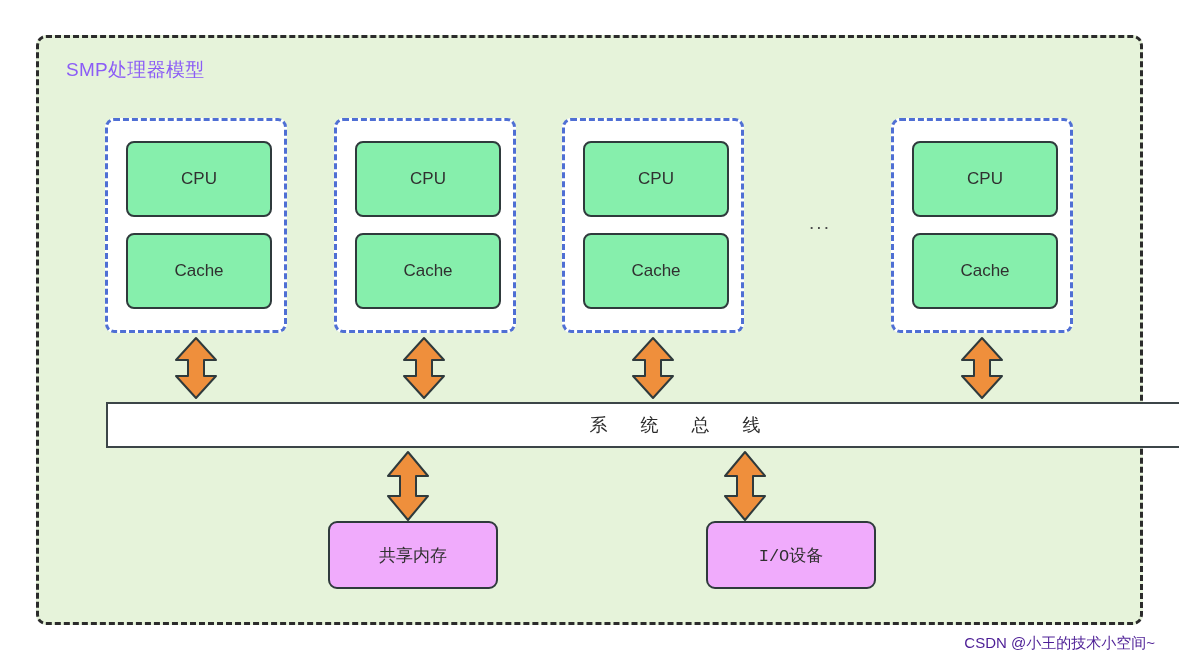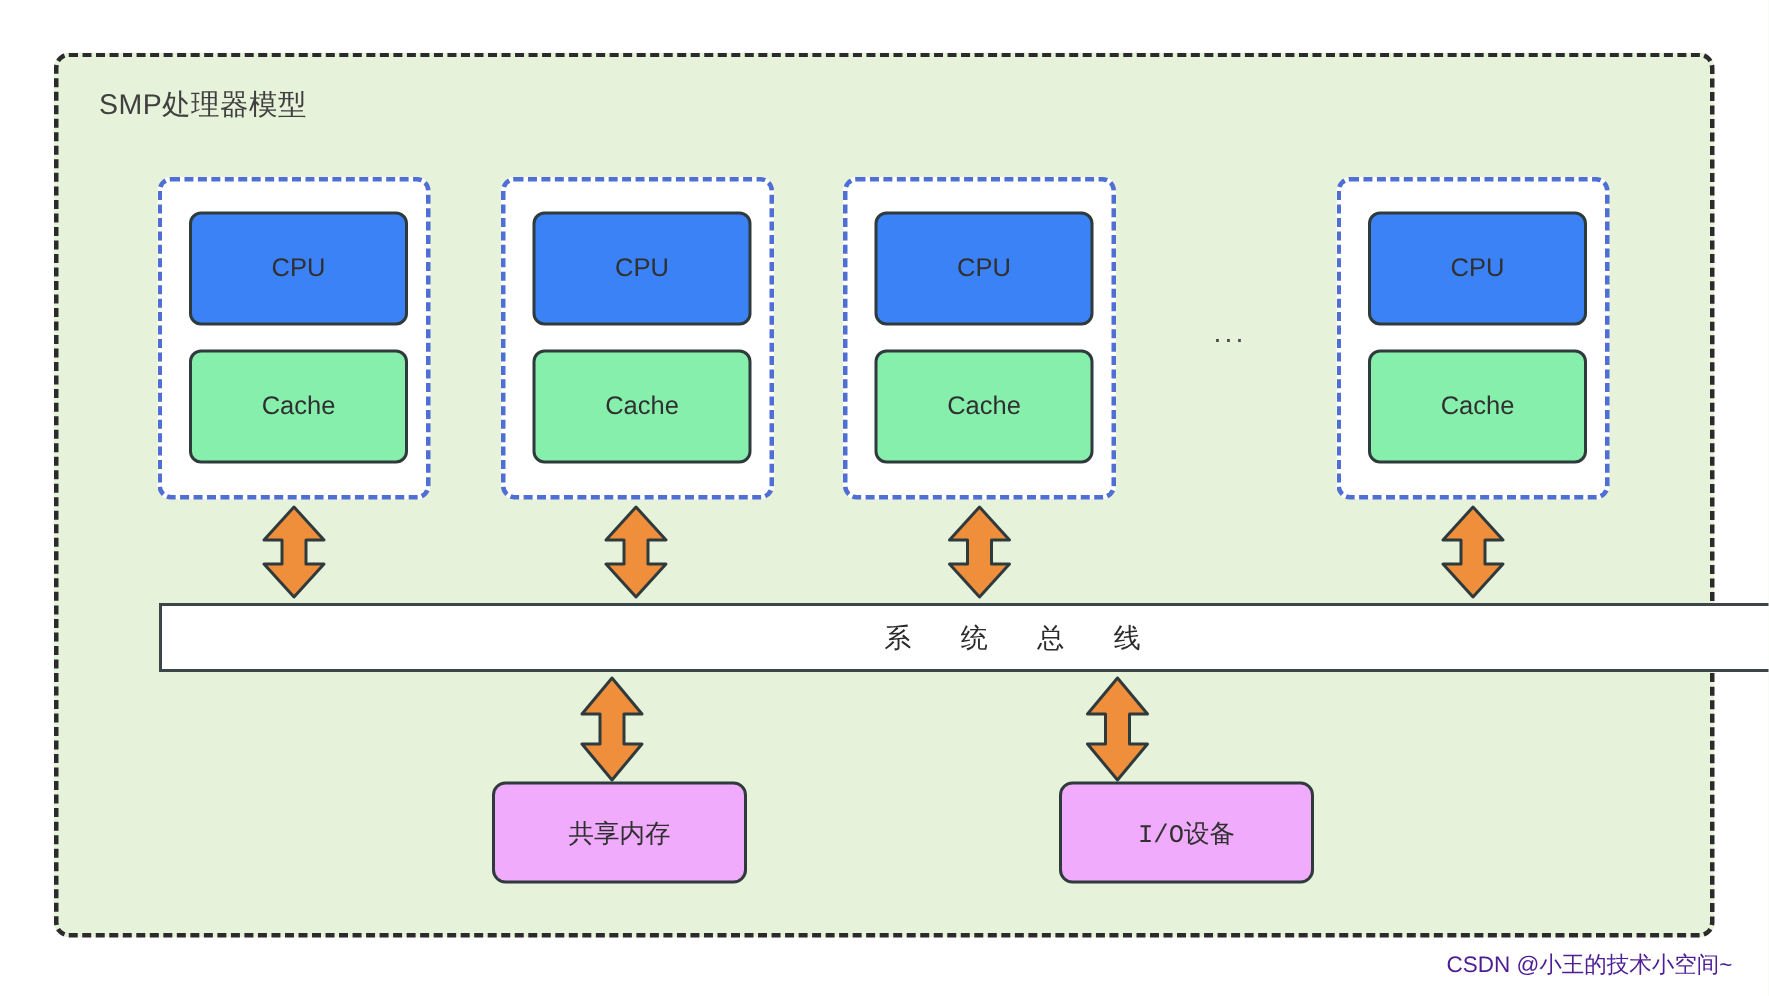--- a/index.html
+++ b/index.html
@@ -33,21 +33,21 @@
     background: #e6f3da;
     border: 3px dashed #2b2b2b;
     border-radius: 10px;
   }
 
   .diagram-title {
     position: absolute;
     left: 66px;
     top: 57px;
     font-size: 19px;
-    color: #404040;
+    color: #8b5cf6;
     letter-spacing: 0.3px;
     white-space: nowrap;
   }
 
   
   .core-group {
     position: absolute;
     top: 118px;
     width: 182px;
     height: 215px;
@@ -70,21 +70,21 @@
     border: 2.5px solid #2f3a3c;
     border-radius: 8px;
     display: flex;
     align-items: center;
     justify-content: center;
     font-size: 17px;
     color: #303030;
   }
   .core-cpu {
     top: 20px;
-    background: #3b82f6;
+    background: #86efac;
   }
   .core-cache {
     top: 112px;
     background: #86efac;
   }
 
   
   .ellipsis {
     position: absolute;
     left: 790px;

